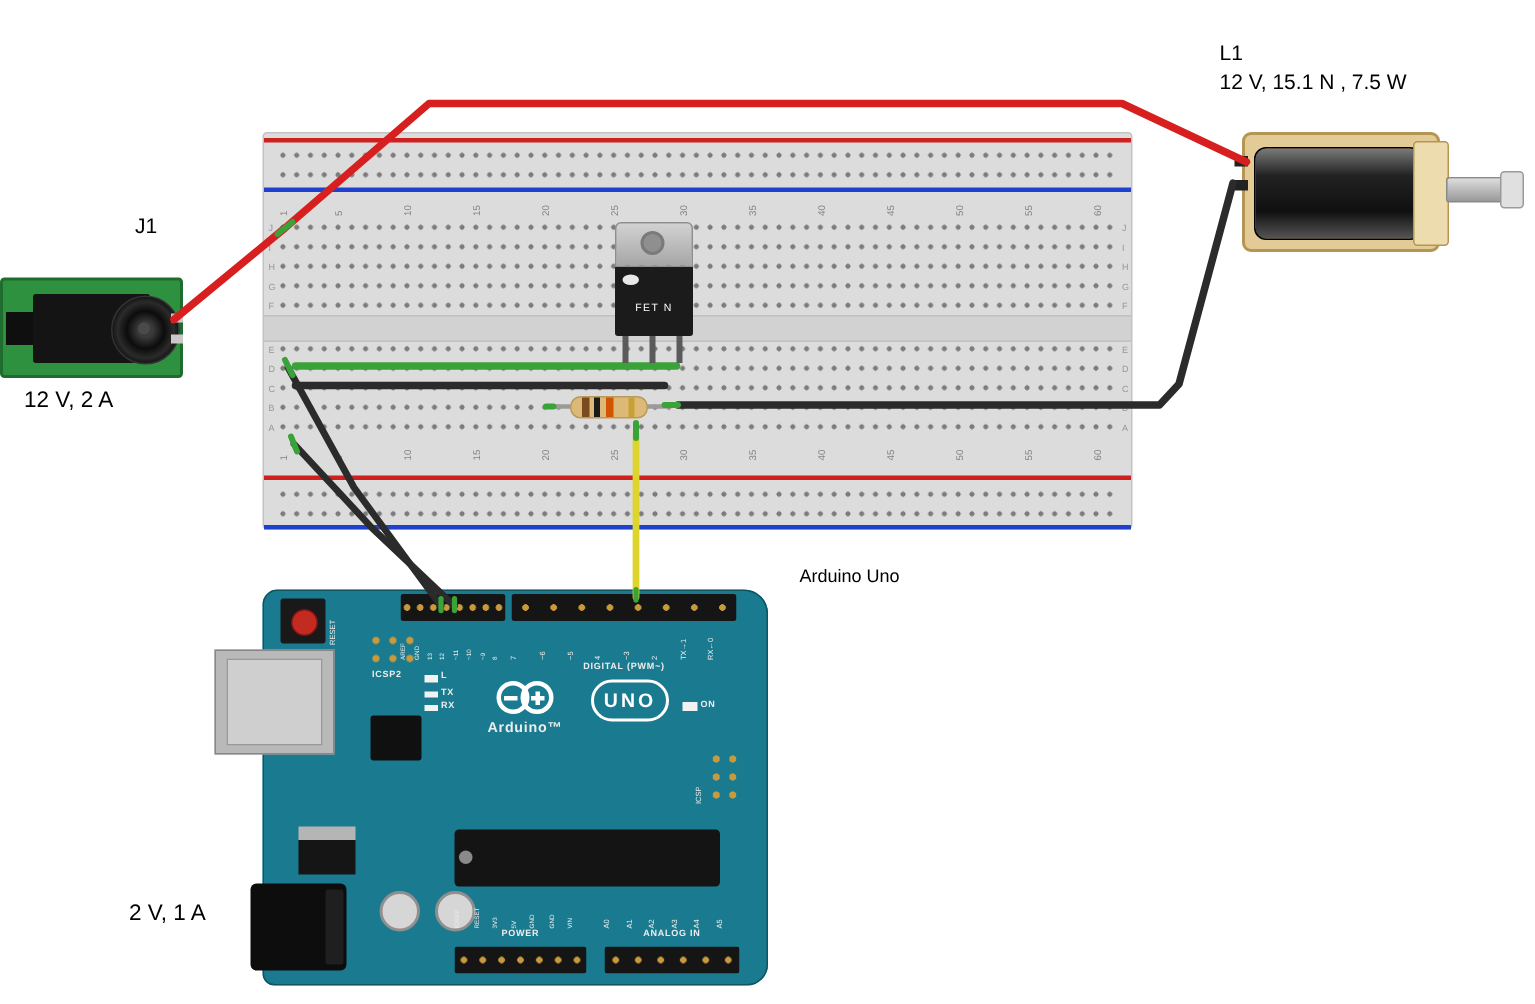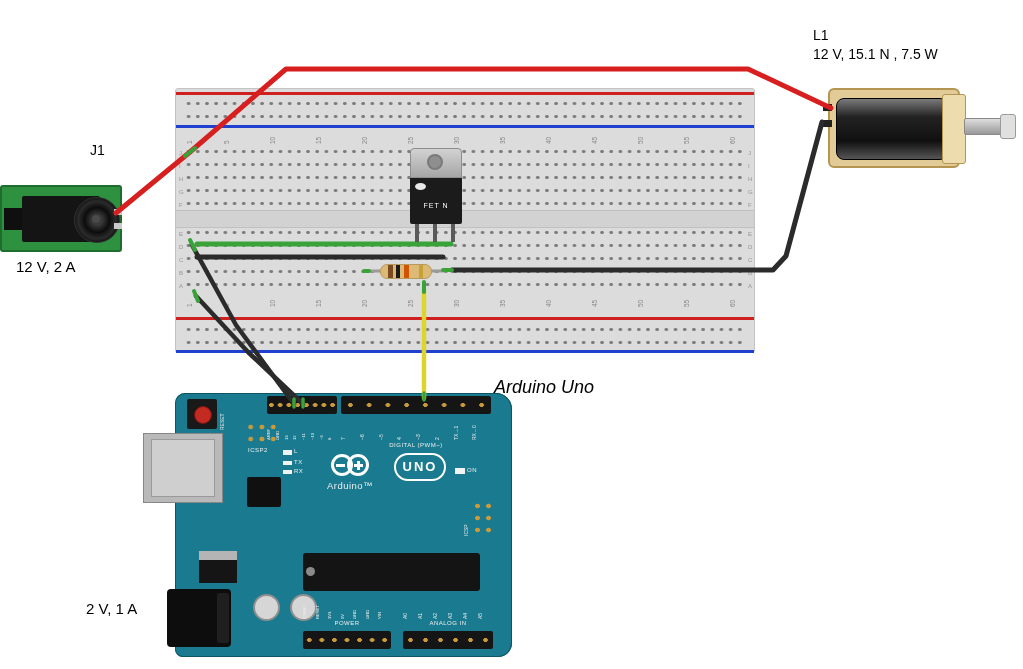--- a/index.html
+++ b/index.html
@@ -13,21 +13,21 @@
         font-size:6.5px;color:#858585;height:15px;line-height:8px;}
   .letters{position:absolute;font-size:6px;line-height:13px;color:#979797;white-space:pre;}
   
   .hdr{position:absolute;background-color:#151515;border-radius:2px;
        background-image:radial-gradient(circle,#c89a3c 2px,rgba(0,0,0,0) 2.4px);}
   .padgrid{position:absolute;background-image:radial-gradient(circle,#c89a3c 2.2px,rgba(0,0,0,0) 2.6px);}
   .flexrow{position:absolute;display:flex;}
   .flexrow>span{flex:1;writing-mode:vertical-rl;transform:rotate(180deg);
                 color:#ececec;display:block;line-height:1;}
   .vlab{position:absolute;writing-mode:vertical-rl;transform:rotate(180deg);color:#ececec;}
-  .cap{position:absolute;color:#ececec;text-align:center;font-weight:normal;letter-spacing:.5px;}
+  .cap{position:absolute;color:#ececec;text-align:center;font-weight:bold;letter-spacing:.5px;}
   .plainlab{position:absolute;color:#000;}
   svg{display:block;}
 </style>
 </head>
 <body>
 
 <div id="stage">
 
   <div class="abs" style="left:175px;top:88px;width:580px;height:265px;background:#dcdcdc;border:1px solid #c3c3c3;border-radius:3px;box-sizing:border-box;">
     <div class="abs" style="left:0;top:3px;width:578px;height:3px;background:#cf2020;"></div>
@@ -110,21 +110,21 @@
     <div class="abs" style="left:0;top:0;width:132px;height:80px;background:#e3cb97;border:2px solid #b59552;border-radius:6px;box-sizing:border-box;"></div>
     <div class="abs" style="left:8px;top:10px;width:110px;height:60px;border-radius:8px;border:1px solid #000;
                 background:linear-gradient(180deg,#7a7a7a,#222 30%,#101010 70%,#555);"></div>
     <div class="abs" style="left:114px;top:6px;width:22px;height:68px;background:#ecdcae;border:1px solid #b59552;border-radius:3px;"></div>
     <div class="abs" style="left:136px;top:30px;width:40px;height:15px;background:linear-gradient(180deg,#ddd,#999);border:1px solid #8a8a8a;border-radius:2px;"></div>
     <div class="abs" style="left:172px;top:26px;width:14px;height:23px;background:#e0e0e0;border:1px solid #9a9a9a;border-radius:3px;"></div>
     <div class="abs" style="left:-5px;top:16px;width:9px;height:7px;background:#222;"></div>
     <div class="abs" style="left:-5px;top:32px;width:9px;height:7px;background:#222;"></div>
   </div>
 
-  <div class="plainlab" style="left:494px;top:377px;font-size:18px;font-style:italic;">Arduino Uno</div>
+  <div class="plainlab" style="left:533px;top:377px;font-size:12px;">Arduino Uno</div>
   <div class="plainlab" style="left:86px;top:600px;font-size:15px;">2 V, 1 A</div>
 
   <div class="abs" style="left:175px;top:393px;width:337px;height:264px;background:#1a7b90;border-radius:10px 16px 14px 8px;box-shadow:inset 0 0 0 1px #0e5563;">
 
     <div class="abs" style="left:12px;top:6px;width:30px;height:30px;background:#191919;border-radius:2px;"></div>
     <div class="abs" style="left:19px;top:13px;width:16px;height:16px;border-radius:50%;background:#c22a22;border:1px solid #7e140f;"></div>
     <div class="vlab" style="left:44px;top:7px;width:8px;height:30px;font-size:5px;">RESET</div>
 
     <div class="abs" style="left:-32px;top:40px;width:78px;height:68px;background:#b9b9b9;border:1px solid #878787;"></div>
     <div class="abs" style="left:-24px;top:46px;width:62px;height:56px;background:#cfcfcf;border:1px solid #9a9a9a;"></div>

